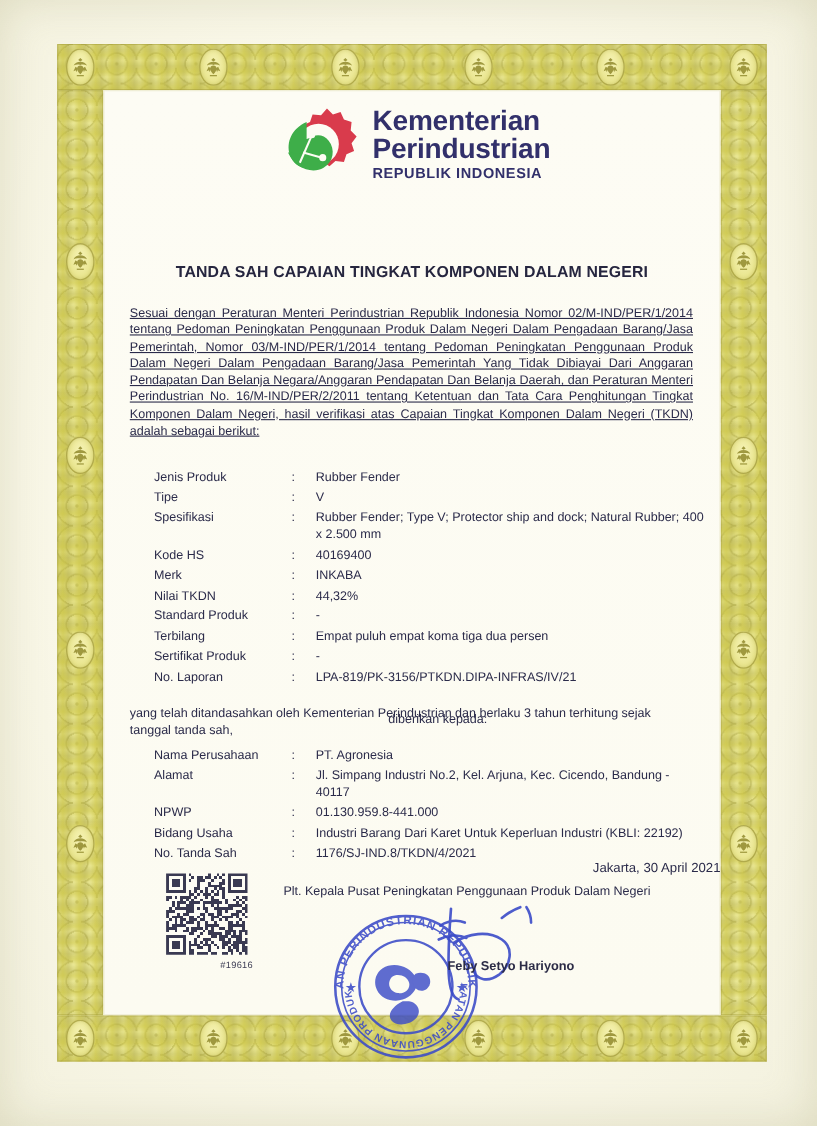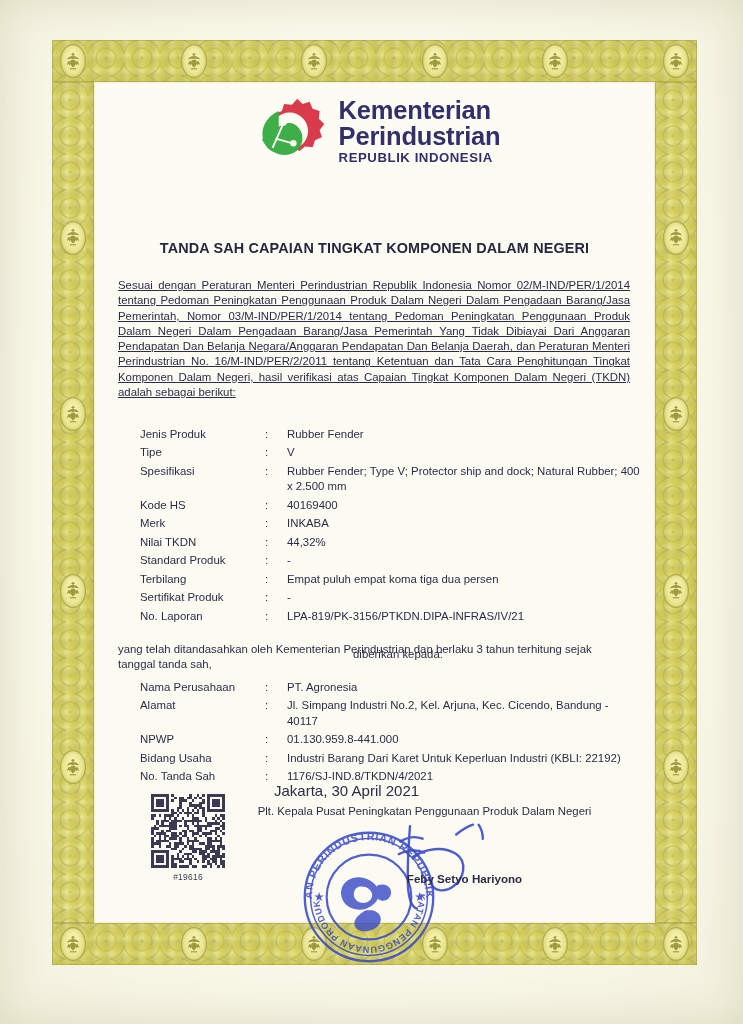--- a/index.html
+++ b/index.html
@@ -183,22 +183,22 @@
     font-size: 11.4px;
     color: #2b2b4a;
   }
 
   
   #sign-place-date {
     position: absolute;
     left: 180px;
     top: 700px;
     width: 381px;
-    text-align: left;
-    font-size: 15px;
+    text-align: right;
+    font-size: 12px;
     color: #2b2b4a;
   }
   #sign-position {
     position: absolute;
     left: 100px;
     top: 723px;
     width: 461px;
     text-align: center;
     font-size: 11.4px;
     color: #2b2b4a;
@@ -234,21 +234,21 @@
     z-index: 5;
     opacity: 0.9;
   }
 
   
   #qr-block {
     position: absolute;
     left: 52px;
     top: 712px;
     width: 84px;
-    text-align: center;
+    text-align: right;
   }
   #qr-code {
     width: 74px;
     height: 74px;
     margin: 0 auto;
     display: block;
   }
   #qr-ref {
     margin-top: 4px;
     font-size: 8.4px;

